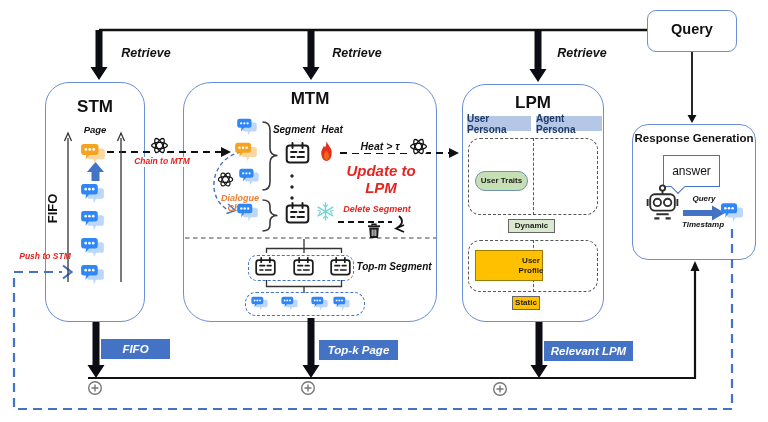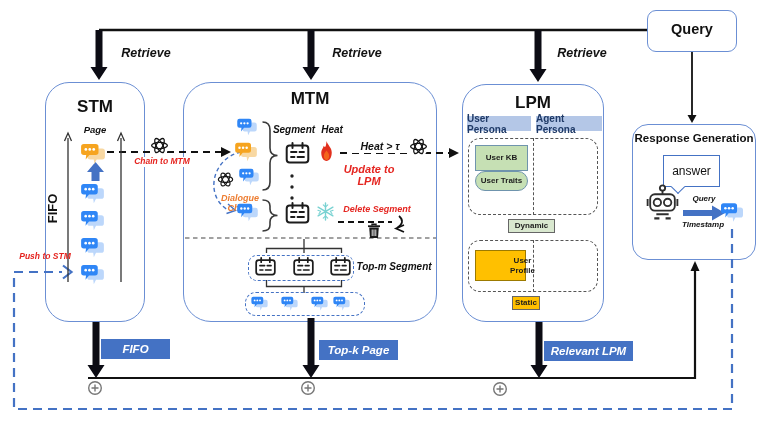--- a/index.html
+++ b/index.html
@@ -196,38 +196,37 @@
   <div class="ttl" style="left:45px;top:97px;width:100px;font-size:17px;">STM</div>
   <div class="lbl" style="left:75px;top:125px;width:40px;font-size:9.5px;">Page</div>
   <div class="ttl" style="left:30px;top:201px;width:44px;font-size:13px;transform:rotate(-90deg);">FIFO</div>
   <div class="lbl red" style="left:13px;top:252px;width:64px;font-size:8.5px;">Push to STM</div>
   <div class="lbl red whitebg" style="left:126px;top:157px;width:68px;font-size:8.5px;">Chain to MTM</div>
 
   <div class="ttl" style="left:183px;top:89px;width:254px;font-size:17px;">MTM</div>
   <div class="lbl" style="left:271px;top:124px;width:46px;font-size:10px;">Segment</div>
   <div class="lbl" style="left:316px;top:124px;width:32px;font-size:10px;">Heat</div>
   <div class="lbl whitebg" style="left:350px;top:141px;width:56px;font-size:10.5px;">Heat &gt; τ</div>
-  <div class="lbl red whitebg" style="left:330px;top:163px;width:74px;font-size:11px;">Update to LPM</div>
+  <div class="lbl red whitebg" style="left:342px;top:163px;width:74px;font-size:15px;">Update to LPM</div>
   <div class="lbl orangetxt" style="left:180px;top:193px;width:48px;font-size:9px;">Dialogue Chain</div>
   <div class="lbl red whitebg" style="left:336px;top:204px;width:78px;font-size:9px;">Delete Segment</div>
   <div class="dashblue" style="left:248px;top:255px;width:106px;height:26px;border-radius:9px;"></div>
   <div class="lbl" style="left:356px;top:261px;width:76px;font-size:10px;">Top-m Segment</div>
   <div class="dashblue" style="left:245px;top:292px;width:120px;height:24px;border-radius:11px;"></div>
 
   <div class="ttl" style="left:462px;top:93px;width:142px;font-size:17px;">LPM</div>
   <div class="persona" style="left:467px;top:116px;width:64px;height:15px;">User Persona</div>
   <div class="persona" style="left:536px;top:116px;width:66px;height:15px;">Agent Persona</div>
   <div class="dashbox" style="left:468px;top:138px;width:130px;height:77px;"></div>
   <div class="divider" style="left:533px;top:138px;height:77px;"></div>
-  <div class="gbox" style="left:475px;top:145px;width:53px;height:26px;">User KB</div>
   <div class="gbox" style="left:475px;top:171px;width:53px;height:20px;border-radius:10px;">User Traits</div>
   <div class="gbox" style="left:508px;top:219px;width:47px;height:14px;background:#d9e8cf;border-color:#666;">Dynamic</div>
   <div class="dashbox" style="left:468px;top:240px;width:130px;height:52px;"></div>
   <div class="divider" style="left:533px;top:240px;height:52px;"></div>
-  <div class="obox" style="left:475px;top:250px;width:51px;height:31px;padding-left:44px;">User Profile</div>
+  <div class="obox" style="left:475px;top:250px;width:68px;height:31px;padding-left:44px;">User Profile</div>
   <div class="obox" style="left:512px;top:296px;width:28px;height:14px;border-color:#666;">Static</div>
 
   <div class="ttl" style="left:632px;top:132px;width:124px;font-size:11.5px;">Response Generation</div>
   <div class="answer" style="left:663px;top:155px;width:55px;height:30px;font-size:12px;">answer</div>
   <div class="lbl" style="left:688px;top:195px;width:32px;font-size:8px;">Query</div>
   <div class="lbl" style="left:680px;top:221px;width:46px;font-size:8px;">Timestamp</div>
 
   <div class="badge" style="left:101px;top:339px;width:69px;height:20px;">FIFO</div>
   <div class="badge" style="left:319px;top:340px;width:79px;height:20px;">Top-k Page</div>
   <div class="badge" style="left:544px;top:341px;width:89px;height:20px;">Relevant LPM</div>

